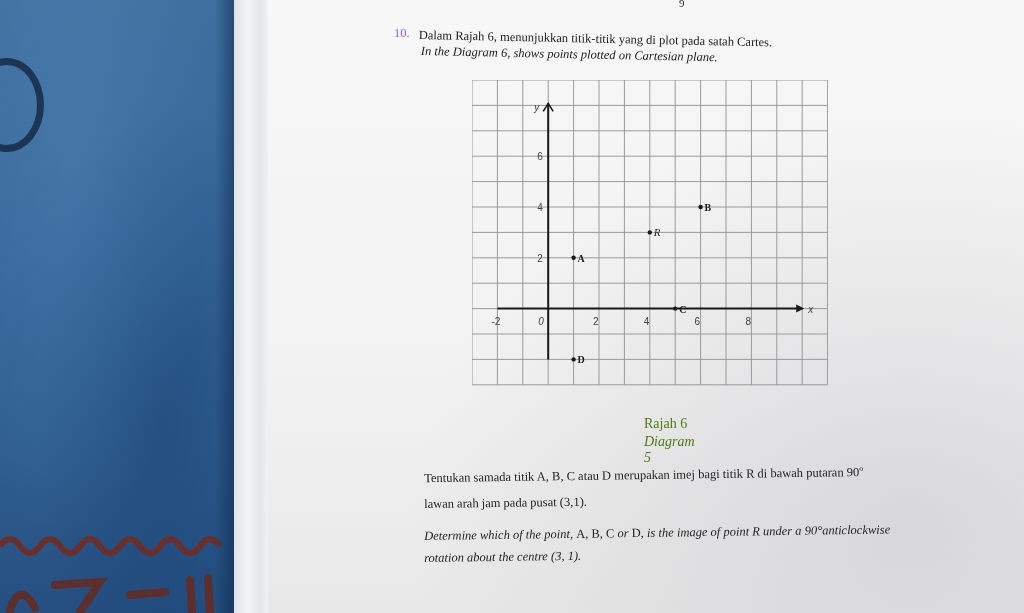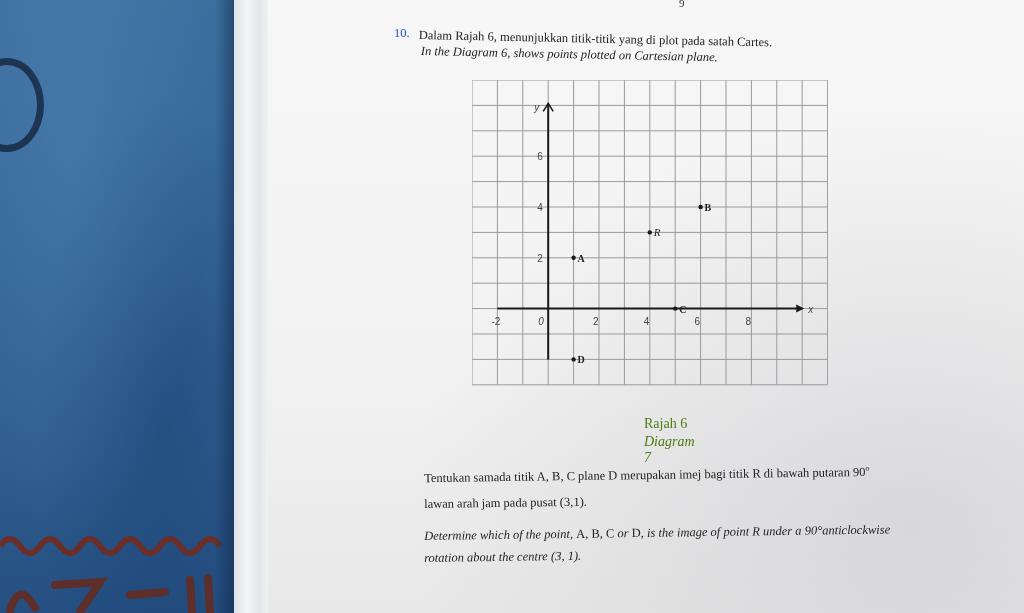--- a/index.html
+++ b/index.html
@@ -36,21 +36,21 @@
   .page {
     position: absolute; left: 268px; top: 0; width: 756px; height: 613px;
     background:
       radial-gradient(ellipse at 85% 85%, rgba(200,200,205,0.55), transparent 55%),
       linear-gradient(180deg, #f7f7f7 0%, #f2f2f2 60%, #e8e8e8 100%);
   }
   .page-number {
     position: absolute; left: 679px; top: -3px; font-size: 11px; color: #333;
   }
   .q-num {
-    position: absolute; left: 394px; top: 26px; font-size: 12.5px; color: #1d4ed8;
+    position: absolute; left: 394px; top: 26px; font-size: 12.5px; color: #8b5cf6;
   }
   .q-line1 {
     position: absolute; left: 419px; top: 28px; font-size: 12.5px; color: #222;
     transform: rotate(1.2deg); transform-origin: left top; white-space: nowrap;
   }
   .q-line2 {
     position: absolute; left: 421px; top: 44px; font-size: 12.5px; color: #222;
     font-style: italic; transform: rotate(1.2deg); transform-origin: left top; white-space: nowrap;
   }
   .diagram {
@@ -145,22 +145,22 @@
     <text x="232.6" y="131" font-size="10" font-family="Liberation Serif, serif" font-weight="bold" font-style="normal" fill="#222">B</text>
     <circle cx="177.79999999999998" cy="152.39999999999998" r="2.2" fill="#1a1a1a"></circle>
     <text x="181.79999999999998" y="156.39999999999998" font-size="11" font-family="Liberation Serif, serif" font-weight="normal" font-style="italic" fill="#222">R</text>
     <circle cx="203.2" cy="228.6" r="2.2" fill="#1a1a1a"></circle>
     <text x="207.2" y="232.6" font-size="10" font-family="Liberation Serif, serif" font-weight="bold" font-style="normal" fill="#222">C</text>
     <circle cx="101.6" cy="279.4" r="2.2" fill="#1a1a1a"></circle>
     <text x="105.6" y="283.4" font-size="10" font-family="Liberation Serif, serif" font-weight="bold" font-style="normal" fill="#222">D</text>
   </svg>
 
 <div class="caption ms">Rajah 6</div>
-<div class="caption en">Diagram 7</div>
+<div class="caption en">Diagram 5</div>
 
 <div class="text-block tb1">
-  <span>Tentukan samada titik </span><b>A, B, C</b><span> plane </span><b>D</b><span> merupakan imej bagi titik R di bawah putaran 90</span><sup>o</sup>
+  <span>Tentukan samada titik </span><b>A, B, C</b><span> atau </span><b>D</b><span> merupakan imej bagi titik R di bawah putaran 90</span><sup>o</sup>
 </div>
 <div class="text-block tb2">lawan arah jam pada pusat (3,1).</div>
 <div class="text-block tb3">
   <span>Determine which of the point, </span><b>A, B, C</b><span> or </span><b>D,</b><span> is the image of point R under a 90°anticlockwise</span>
 </div>
 <div class="text-block tb4">rotation about the centre (3, 1).</div>
 
 </body></html>

